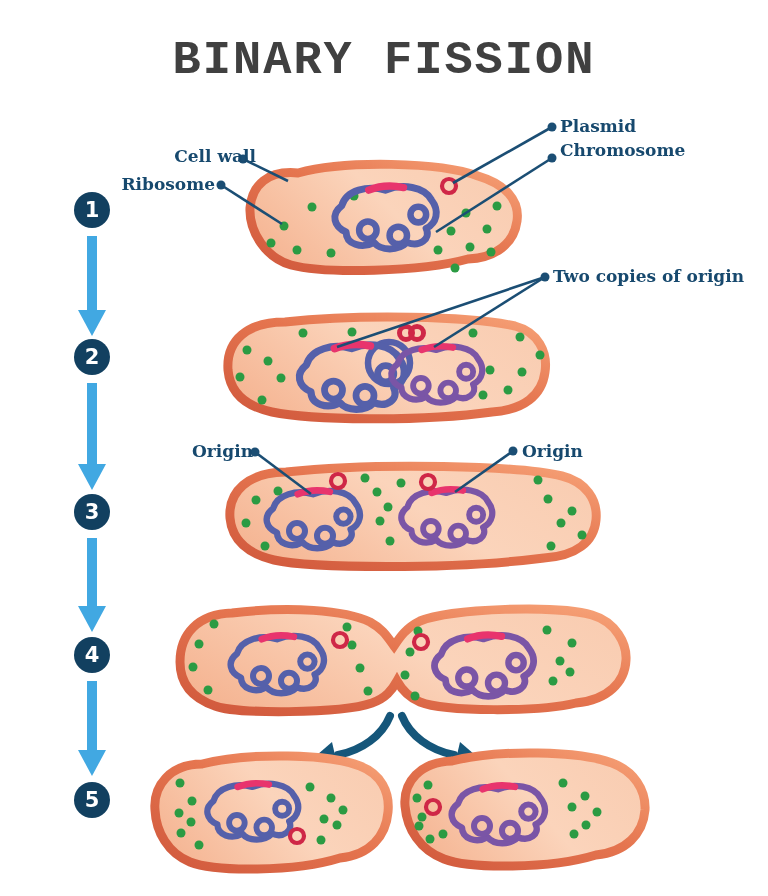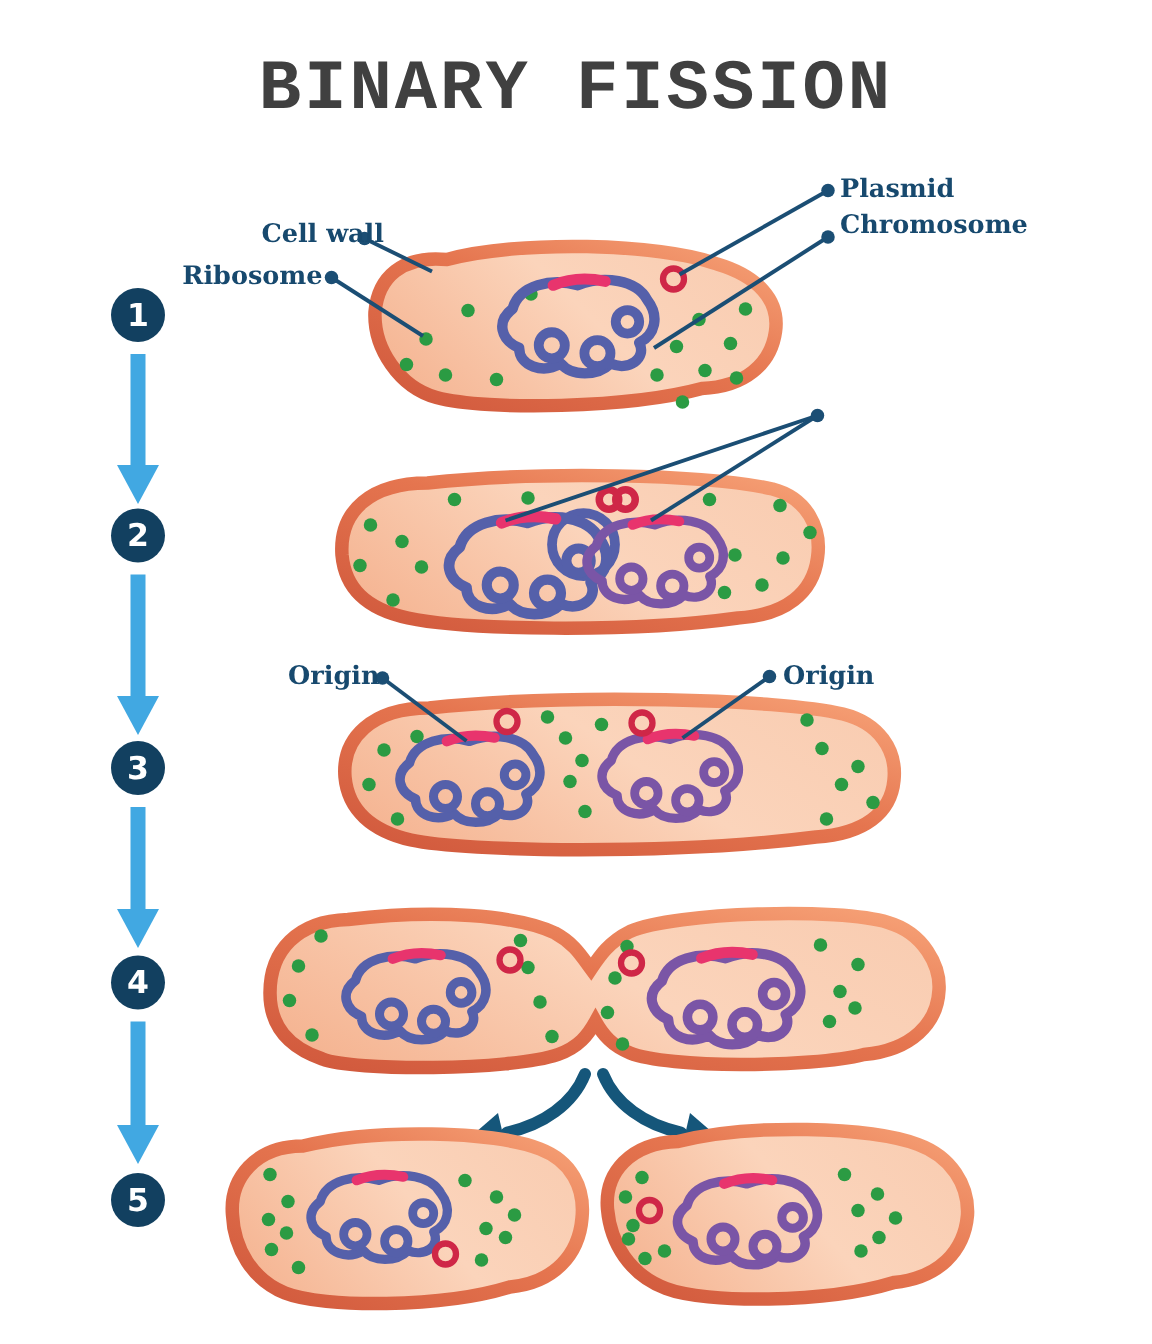--- a/index.html
+++ b/index.html
@@ -260,16 +260,17 @@
   <div class="badge" id="b1">1</div>
   <div class="badge" id="b2">2</div>
   <div class="badge" id="b3">3</div>
   <div class="badge" id="b4">4</div>
   <div class="badge" id="b5">5</div>
 
   <div class="ann" id="ann-cell-wall">Cell wall</div>
   <div class="ann" id="ann-ribosome">Ribosome</div>
   <div class="ann" id="ann-plasmid">Plasmid</div>
   <div class="ann" id="ann-chromosome">Chromosome</div>
+  <div class="ann" id="ann-two-copies">Two copies of origin</div>
   <div class="ann" id="ann-origin-left">Origin</div>
   <div class="ann" id="ann-origin-right">Origin</div>
 
 </div>
 
 </body></html>

